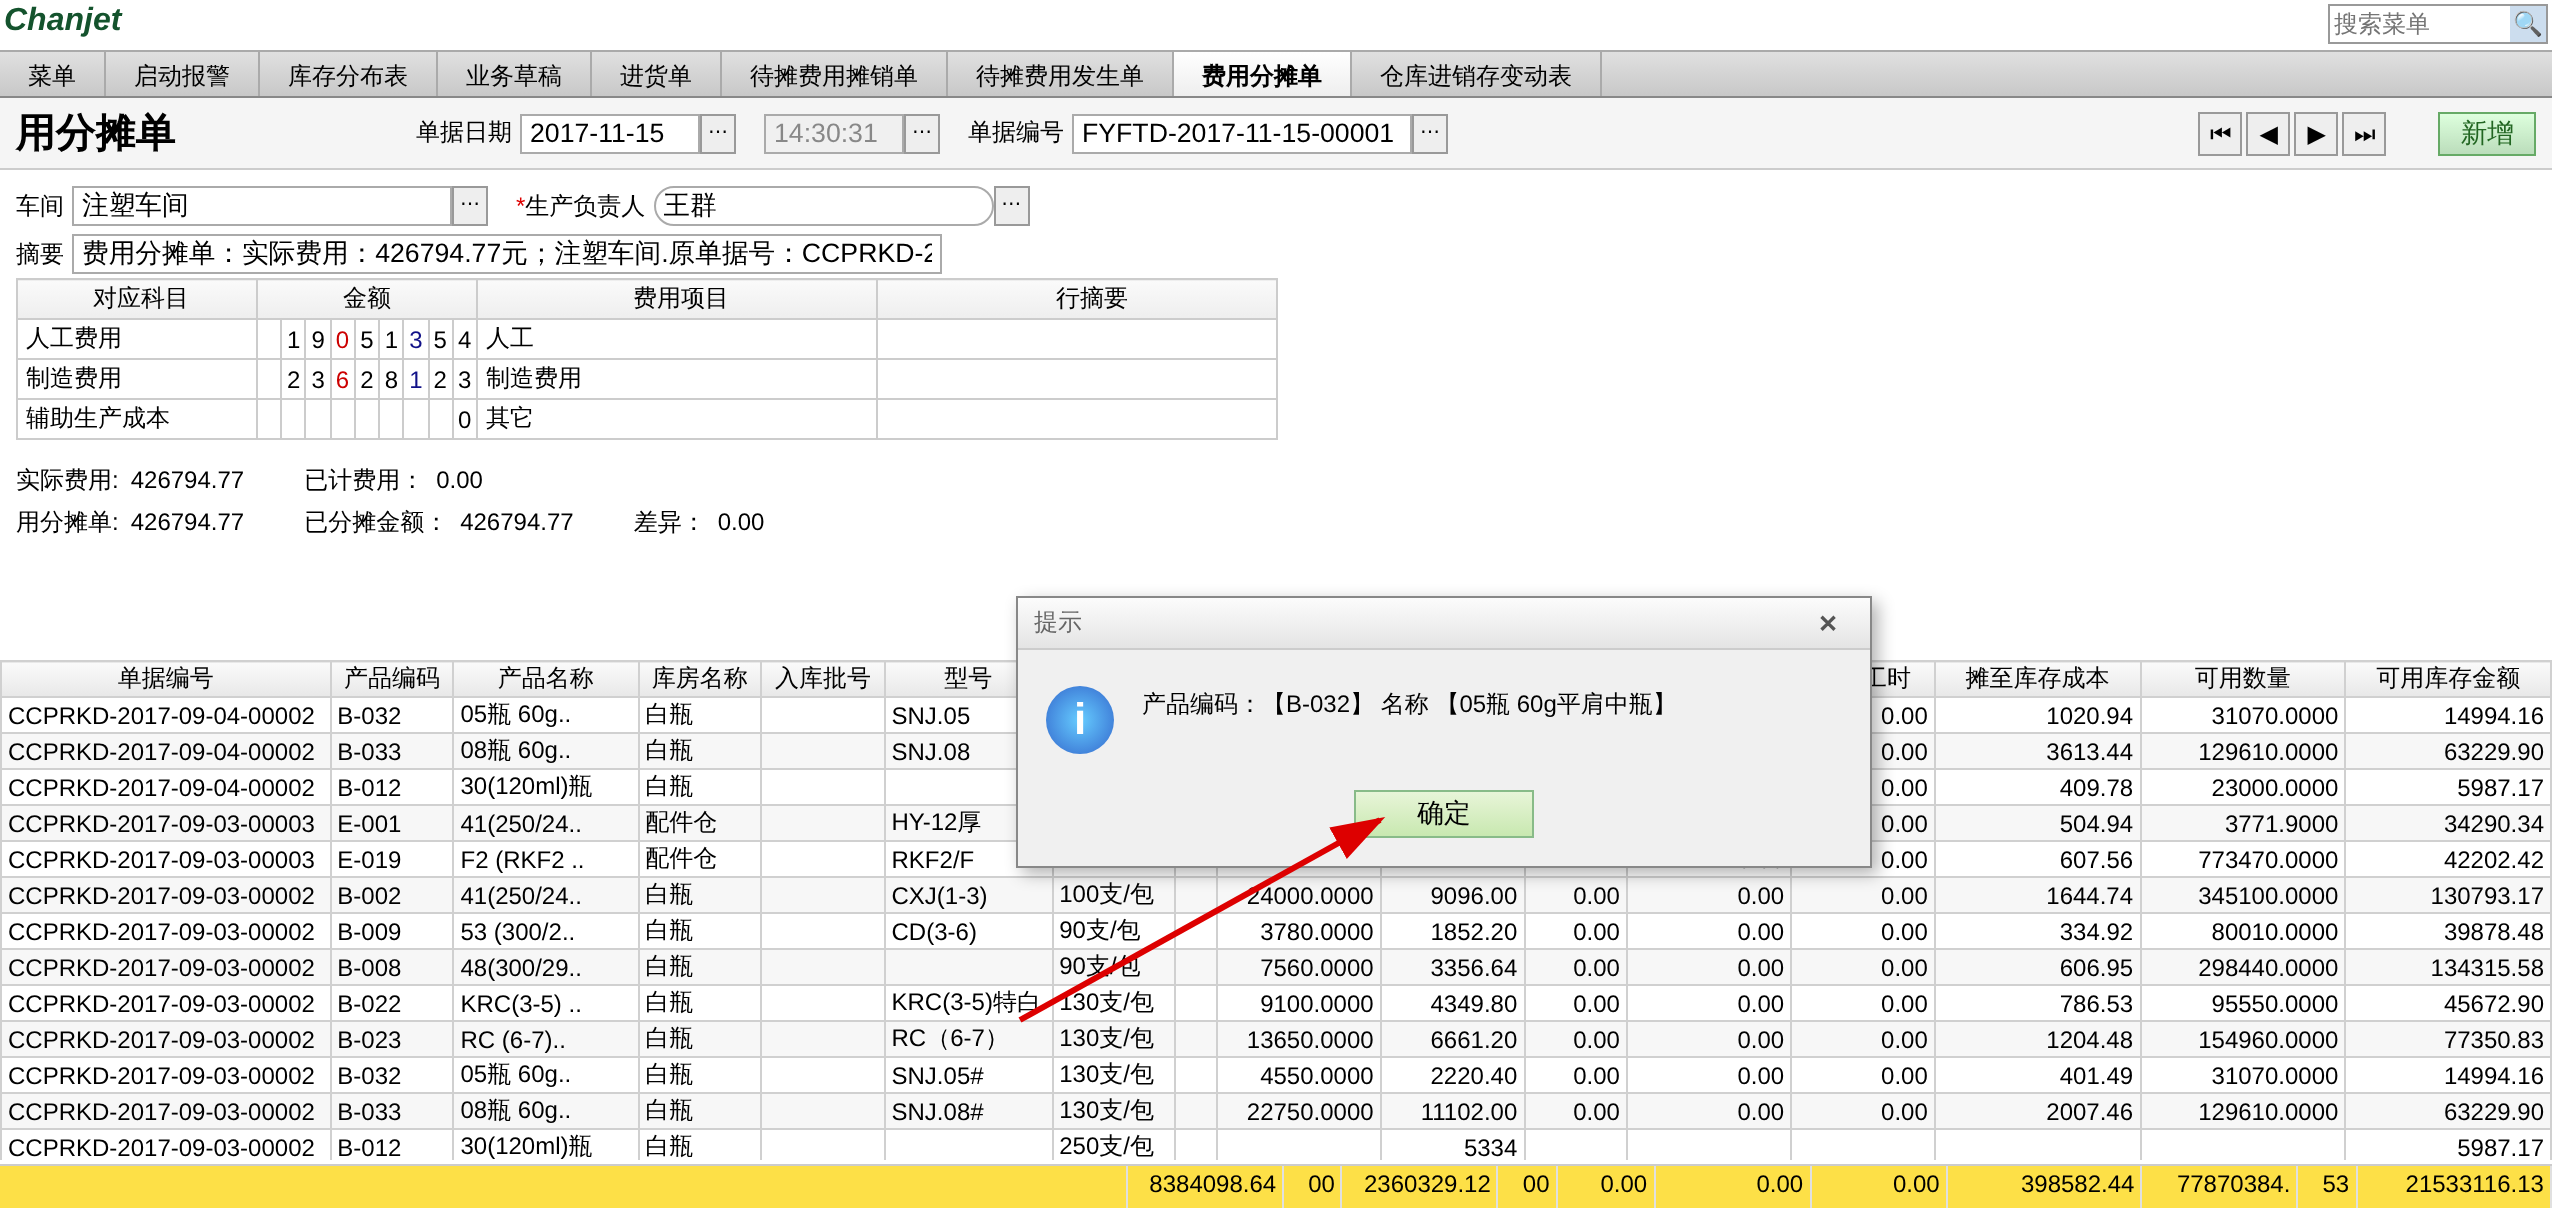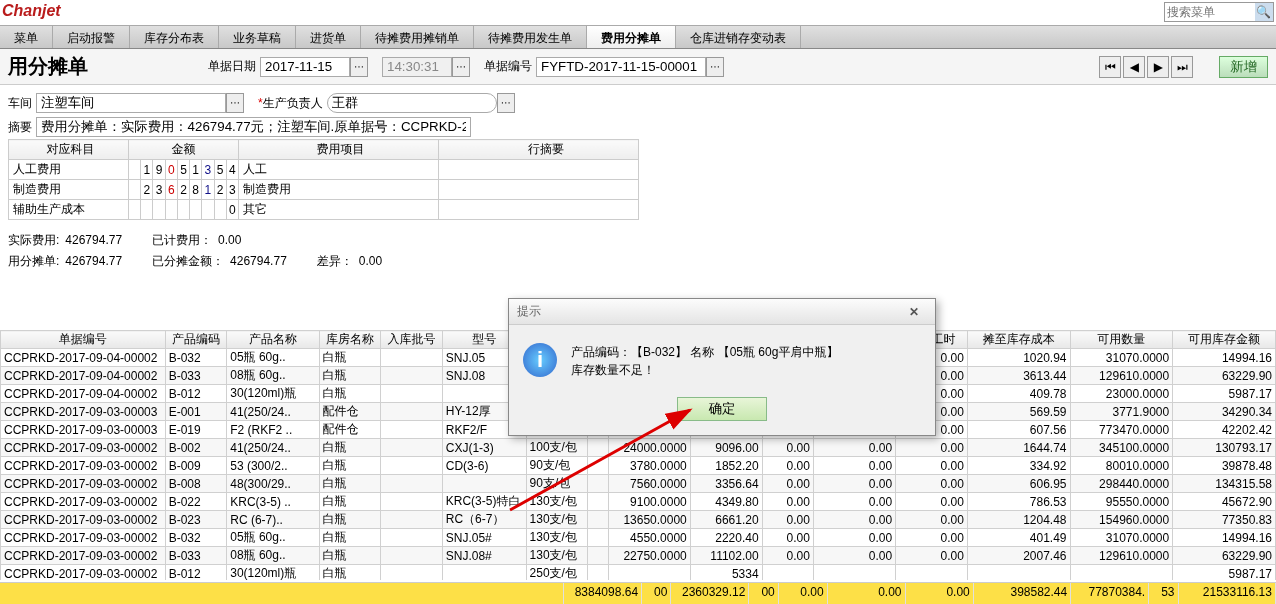--- a/index.html
+++ b/index.html
@@ -1,17 +1,17 @@
 <!DOCTYPE html>
 <html><head>
 <meta charset="utf-8">
 <style>
 * { margin: 0; padding: 0; box-sizing: border-box; }
 body { font-family: "Microsoft YaHei", SimSun, sans-serif; font-size: 12px; background: #fff; position: relative; overflow: hidden; width: 1276px; height: 604px; }
-.logo { position: absolute; top: 2px; left: 2px; font-style: italic; font-weight: bold; color: #b91c1c; font-size: 16px; }
+.logo { position: absolute; top: 2px; left: 2px; font-style: italic; font-weight: bold; color: #14532d; font-size: 16px; }
 .search-bar { position: absolute; top: 2px; right: 2px; display: flex; align-items: center; border: 1px solid #999; }
 .search-bar input { width: 90px; height: 18px; border: none; font-size: 12px; padding: 0 2px; }
 .search-bar .sicon { width: 18px; height: 18px; background: #cde; display: flex; align-items: center; justify-content: center; }
 .tabbar { position: absolute; top: 25px; left: 0; right: 0; height: 24px; background: linear-gradient(#e0e0e0,#c8c8c8); border-top: 1px solid #aaa; border-bottom: 1px solid #888; display: flex; }
 .tab { padding: 0 14px; line-height: 24px; border-right: 1px solid #aaa; cursor: pointer; }
 .tab.active { background: linear-gradient(#fff,#eee); font-weight: bold; }
 .titlebar { position: absolute; top: 49px; left: 0; right: 0; height: 36px; display: flex; align-items: center; padding: 0 8px; background: #f5f5f5; border-bottom: 1px solid #ccc; }
 .page-title { font-size: 20px; font-weight: bold; margin-right: 120px; }
 .lbl { margin-right: 4px; }
 .inp { height: 20px; border: 1px solid #aaa; background: #fff; padding: 0 4px; }
@@ -271,21 +271,21 @@
           <td>配件仓</td>
           <td></td>
           <td>HY-12厚</td>
           <td></td>
           <td></td>
           <td class="num"></td>
           <td class="num"></td>
           <td class="num"></td>
           <td class="num">0.00</td>
           <td class="num">0.00</td>
-          <td class="num">569.59</td>
+          <td class="num">504.94</td>
           <td class="num">3771.9000</td>
           <td class="num">34290.34</td>
         </tr>
       </tbody>
       <tbody>
         <tr class="">
           <td>CCPRKD-2017-09-03-00003</td>
           <td>E-019</td>
           <td>F2 (RKF2 ..</td>
           <td>配件仓</td>
@@ -483,21 +483,20 @@
 
 <div class="dialog">
   <div class="dialog-title">
     <span>提示</span>
     <span class="dialog-close">✕</span>
   </div>
   <div class="dialog-body">
     <div class="dialog-icon">i</div>
     <div class="dialog-msg">
       <div>产品编码：【B-032】 名称 【05瓶 60g平肩中瓶】</div>
-      <div>库存数量不足！</div>
     </div>
   </div>
   <div class="dialog-footer">
     <button class="ok-btn">确定</button>
   </div>
 </div>
 
 <svg class="arrow" style="top:400px;left:500px" width="220" height="120">
   <defs>
       <marker id="ah" markerWidth="10" markerHeight="10" refX="8" refY="3" orient="auto">

